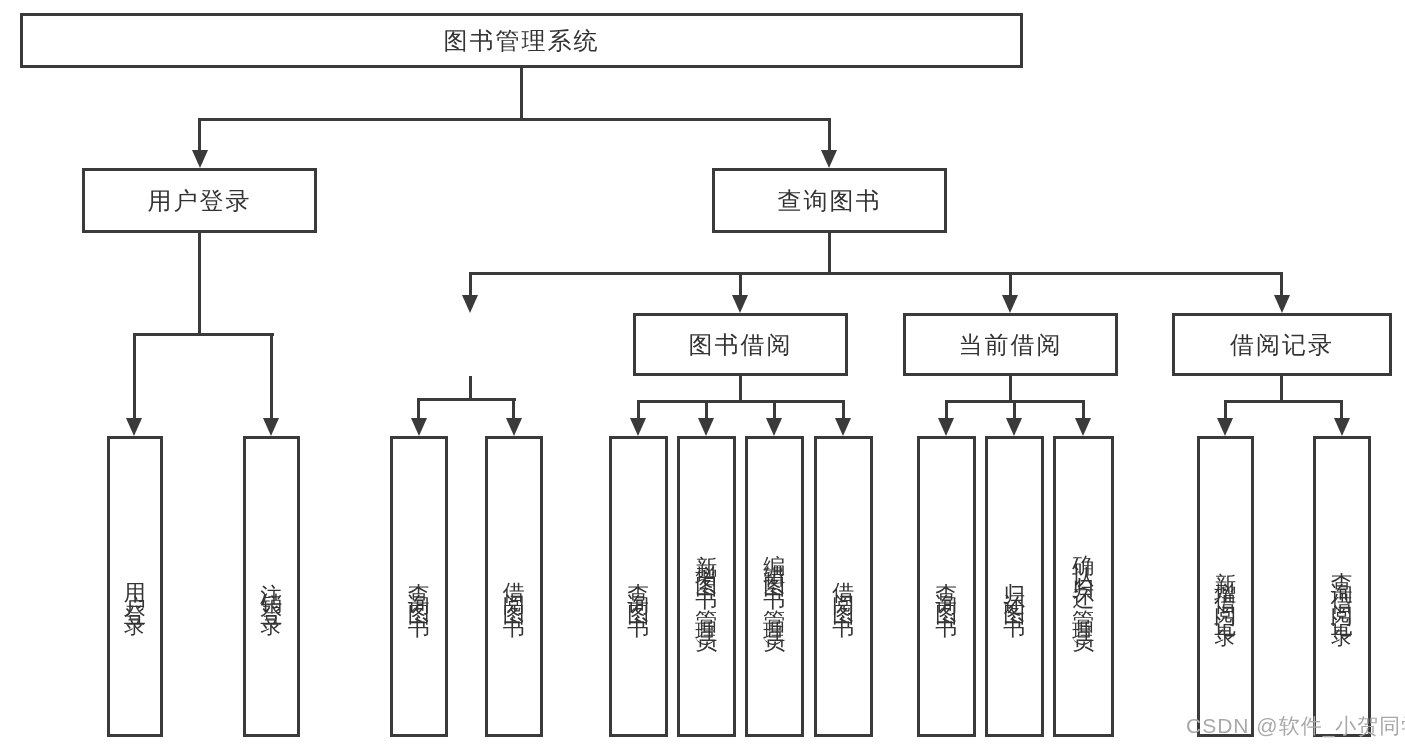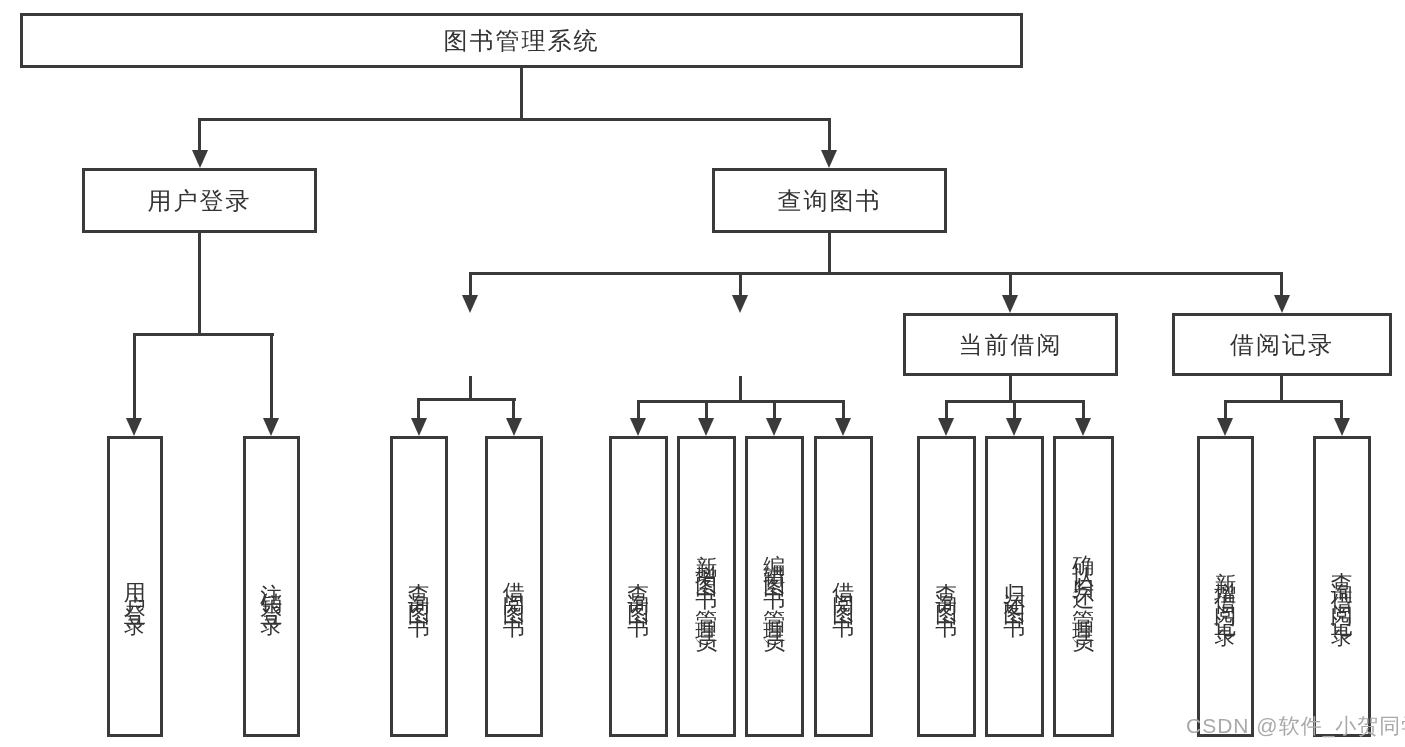--- a/index.html
+++ b/index.html
@@ -62,20 +62,23 @@
   <div class="line" style="left:469px;top:272px;width:814px;height:3px;"></div>
   <div class="line" style="left:469px;top:272px;width:3px;height:27px;"></div>
   <div class="arrow" style="left:462px;top:295px;"></div>
   <div class="line" style="left:739px;top:272px;width:3px;height:27px;"></div>
   <div class="arrow" style="left:732px;top:295px;"></div>
   <div class="line" style="left:1009px;top:272px;width:3px;height:27px;"></div>
   <div class="arrow" style="left:1002px;top:295px;"></div>
   <div class="line" style="left:1280px;top:272px;width:3px;height:27px;"></div>
   <div class="arrow" style="left:1274px;top:295px;"></div>
 
+  <div class="node" style="left:633px;top:313px;width:215px;height:63px;">
+    <span class="h-label">图书借阅</span>
+  </div>
   <div class="node" style="left:1172px;top:313px;width:220px;height:63px;">
     <span class="h-label">借阅记录</span>
   </div>
   <div class="node" style="left:903px;top:313px;width:215px;height:63px;">
     <span class="h-label">当前借阅</span>
   </div>
 
   <div class="line" style="left:469px;top:376px;width:3px;height:24px;"></div>
   <div class="line" style="left:418px;top:398px;width:98px;height:3px;"></div>
   <div class="line" style="left:417px;top:398px;width:3px;height:22px;"></div>

